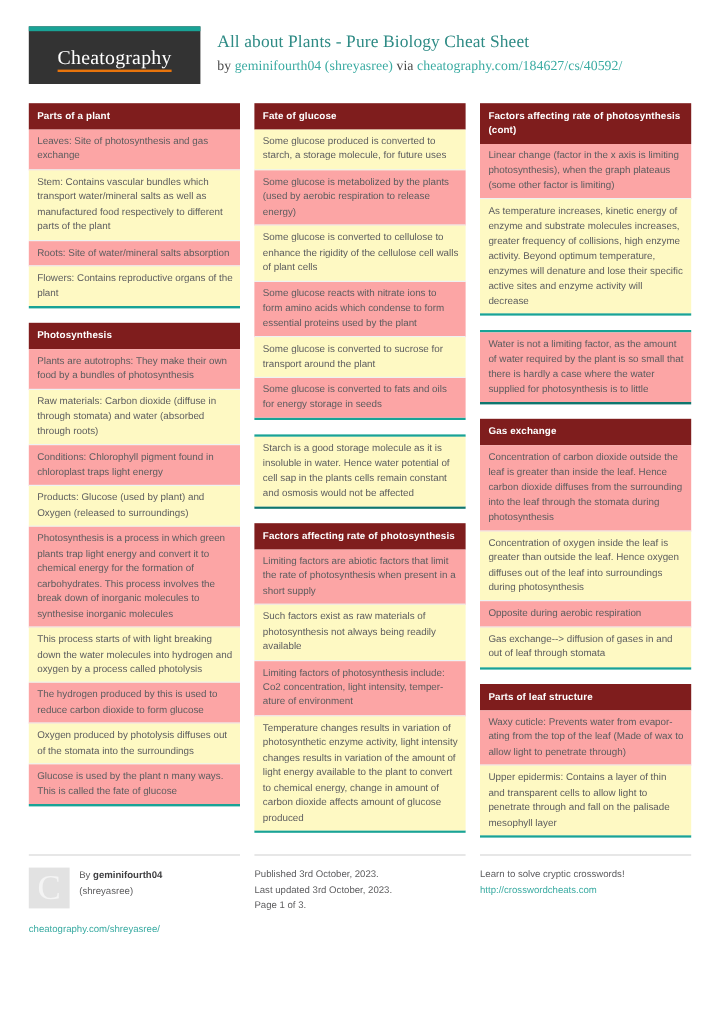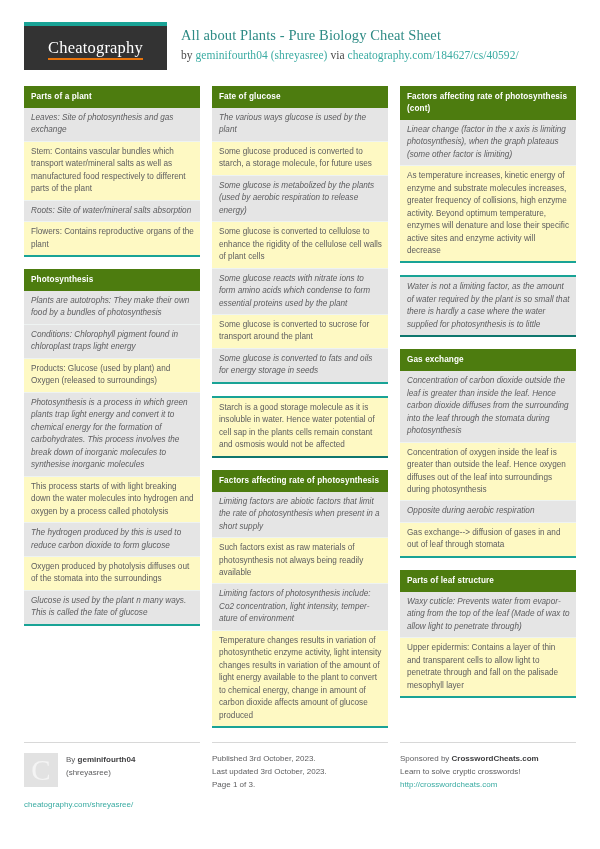--- a/index.html
+++ b/index.html
@@ -88,39 +88,38 @@
   .col {
     width: 176px;
     flex: 0 0 176px;
   }
 
   .block {
     margin-bottom: 12px;
     border-bottom: 2px solid #19a396;
   }
   .block-title {
-    background: #4d7c0f;
+    background: #7f1d1d;
     color: #ffffff;
     font-size: 8.2px;
     font-weight: bold;
     padding: 5px 6px 5px 7px;
     line-height: 1.45;
     letter-spacing: 0.1px;
   }
   .row {
     font-size: 8.2px;
     line-height: 1.52;
     padding: 4px 6px 4px 7px;
     color: #5d5d5f;
     background: #fef9c3;
     border-bottom: 1px solid #eef3f2;
   }
   .row.alt {
-    background: #e5e5e5;
-    font-style: italic;
+    background: #fca5a5;
   }
   .row:last-child { border-bottom: none; }
 
   
   .subblock {
     margin-top: 0;
     margin-bottom: 12px;
     border-top: 2px solid #19a396;
     border-bottom: 2px solid #0f766e;
   }
@@ -196,34 +195,34 @@
         <div class="block-title">Parts of a plant</div>
         <div class="row alt">Leaves: Site of photosynthesis and gas exchange</div>
         <div class="row">Stem: Contains vascular bundles which transport water/mineral salts as well as manufactured food respectively to different parts of the plant</div>
         <div class="row alt">Roots: Site of water/mineral salts absorption</div>
         <div class="row">Flowers: Contains reproductive organs of the plant</div>
       </div>
 
       <div class="block">
         <div class="block-title">Photosynthesis</div>
         <div class="row alt">Plants are autotrophs: They make their own food by a bundles of photosynthesis</div>
+        <div class="row">Raw materials: Carbon dioxide (diffuse in through stomata) and water (absorbed through roots)</div>
         <div class="row alt">Conditions: Chlorophyll pigment found in chloroplast traps light energy</div>
         <div class="row">Products: Glucose (used by plant) and Oxygen (released to surroundings)</div>
         <div class="row alt">Photosynthesis is a process in which green plants trap light energy and convert it to chemical energy for the formation of carbohydrates. This process involves the break down of inorganic molecules to synthesise inorganic molecules</div>
         <div class="row">This process starts of with light breaking down the water molecules into hydrogen and oxygen by a process called photolysis</div>
         <div class="row alt">The hydrogen produced by this is used to reduce carbon dioxide to form glucose</div>
         <div class="row">Oxygen produced by photolysis diffuses out of the stomata into the surroundings</div>
         <div class="row alt">Glucose is used by the plant n many ways. This is called the fate of glucose</div>
       </div>
     </div>
 
     <div class="col">
       <div class="block">
         <div class="block-title">Fate of glucose</div>
-        <div class="row alt">The various ways glucose is used by the plant</div>
         <div class="row">Some glucose produced is converted to starch, a storage molecule, for future uses</div>
         <div class="row alt">Some glucose is metabolized by the plants (used by aerobic respiration to release energy)</div>
         <div class="row">Some glucose is converted to cellulose to enhance the rigidity of the cellulose cell walls of plant cells</div>
         <div class="row alt">Some glucose reacts with nitrate ions to form amino acids which condense to form essential proteins used by the plant</div>
         <div class="row">Some glucose is converted to sucrose for transport around the plant</div>
         <div class="row alt">Some glucose is converted to fats and oils for energy storage in seeds</div>
       </div>
       <div class="subblock">
         <div class="row">Starch is a good storage molecule as it is insoluble in water. Hence water potential of cell sap in the plants cells remain constant and osmosis would not be affected</div>
       </div>
@@ -275,19 +274,18 @@
       <a class="author-link" href="#">cheatography.com/shreyasree/</a>
     </div>
 
     <div class="fcol">
       <div>Published 3rd October, 2023.</div>
       <div>Last updated 3rd October, 2023.</div>
       <div>Page 1 of 3.</div>
     </div>
 
     <div class="fcol spon">
-      <div><span>Sponsored by </span><b>CrosswordCheats.com</b></div>
       <div>Learn to solve cryptic crosswords!</div>
       <a class="url" href="#">http://crosswordcheats.com</a>
     </div>
   </div>
 
 </div>
 
 </body></html>

